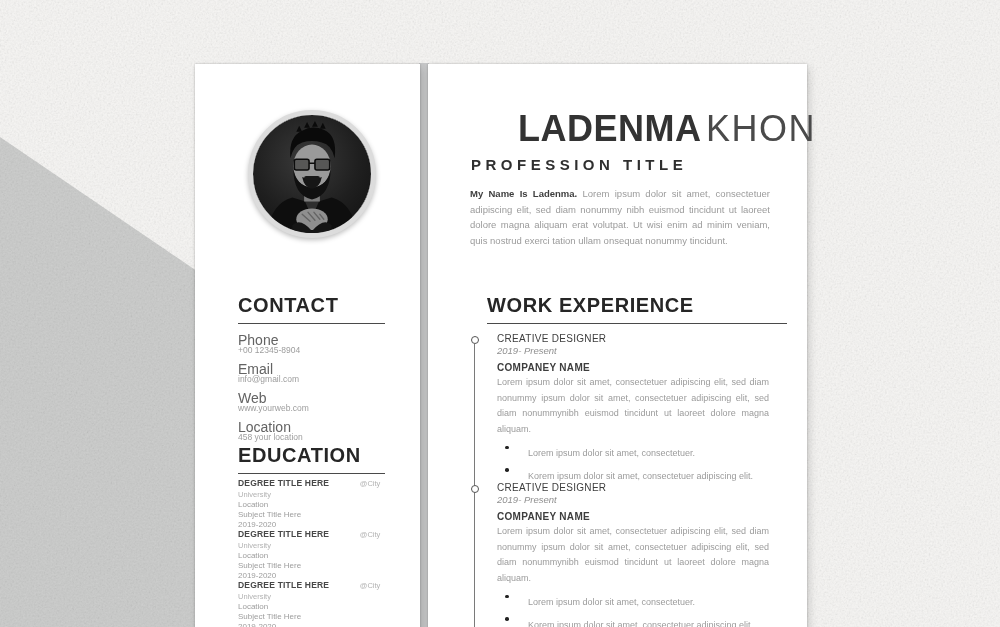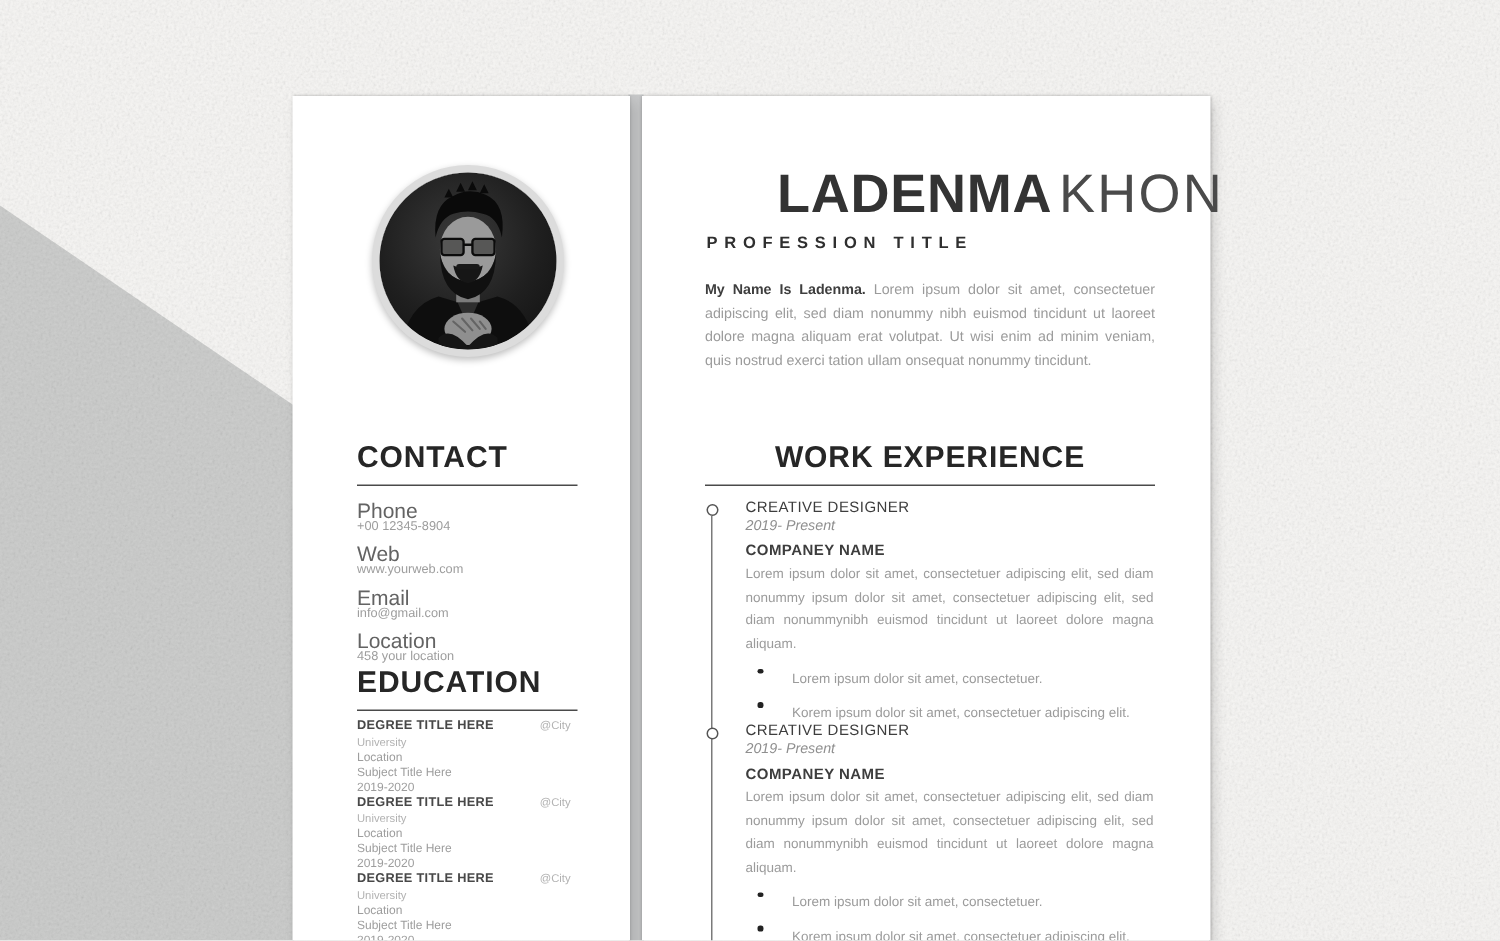--- a/index.html
+++ b/index.html
@@ -46,28 +46,28 @@
   .edu-degree { font-size:8.5px; font-weight:bold; color:#484848; letter-spacing:.2px; line-height:10px; }
   .edu-school { font-size:7.5px; font-weight:normal; color:#b2b2b2; letter-spacing:0;margin-left:28px; }
   .edu-line  { font-size:8px; color:#9d9d9d; line-height:10px; }
 
   
   .name-block { position:absolute; left:42px; top:44px; width:320px; white-space:nowrap;margin-left:48px; }
   .name-bold  { font-size:36px; font-weight:bold; color:#333333; letter-spacing:.5px; }
   .name-light { font-size:36px; font-weight:normal; color:#4a4a4a; letter-spacing:1.5px; }
   .profession {
     position:absolute; left:43px; top:92px;
-    font-size:11px; font-weight:bold; color:#2f2f2f; letter-spacing:4.5px;
+    font-size:15px; font-weight:bold; color:#2f2f2f; letter-spacing:4.5px;
   }
   .summary {
     position:absolute; left:42px; top:122px; width:300px;
     font-size:9.5px; color:#9b9b9b; line-height:15.6px; text-align:justify;
   }
   .summary b { color:#3e3e3e; }
-  .we-section { position:absolute; left:42px; top:230px; width:300px;text-align:center; }
+  .we-section { position:absolute; left:59px; top:230px; width:300px; }
   .timeline-line { position:absolute; left:46px; top:280px; width:1px; height:320px; background:#7a7a7a; z-index:1; }
   .tl-dot {
     position:absolute; left:43px; width:8px; height:8px; border-radius:50%;
     background:#ffffff; border:1px solid #555; z-index:2;
   }
   .we-entry { position:absolute; left:69px; width:272px; }
   .we-title { font-size:10px; font-weight:normal; color:#3d3d3d; letter-spacing:.3px; line-height:11px; }
   .we-date  { font-size:9.5px; color:#8f8f8f; line-height:11px; margin-top:1px;font-style:italic; }
   .we-company { font-size:10px; font-weight:bold; color:#3d3d3d; letter-spacing:.3px; margin-top:6px; }
   .we-desc  { font-size:9px; color:#9b9b9b; line-height:15.5px; margin-top:2px; text-align:justify; }
@@ -146,26 +146,26 @@
 
     <div class="side-section" style="top:230px;">
       <div class="side-heading">CONTACT</div>
       <div class="rule"></div>
       <div class="contact-items">
         <div class="contact-item">
           <div class="c-label">Phone</div>
           <div class="c-value">+00 12345-8904</div>
         </div>
         <div class="contact-item">
+          <div class="c-label">Email</div>
+          <div class="c-value">info@gmail.com</div>
+        </div>
+        <div class="contact-item">
           <div class="c-label">Web</div>
           <div class="c-value">www.yourweb.com</div>
-        </div>
-        <div class="contact-item">
-          <div class="c-label">Email</div>
-          <div class="c-value">info@gmail.com</div>
         </div>
         <div class="contact-item">
           <div class="c-label">Location</div>
           <div class="c-value">458 your location</div>
         </div>
       </div>
     </div>
 
     <div class="side-section" style="top:380px; height:220px;">
       <div class="side-heading">EDUCATION</div>

